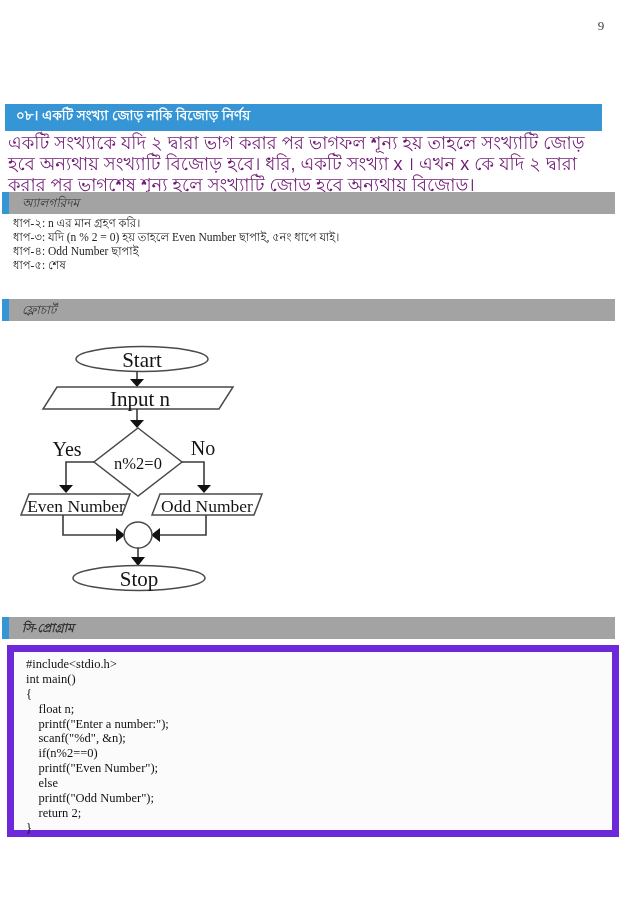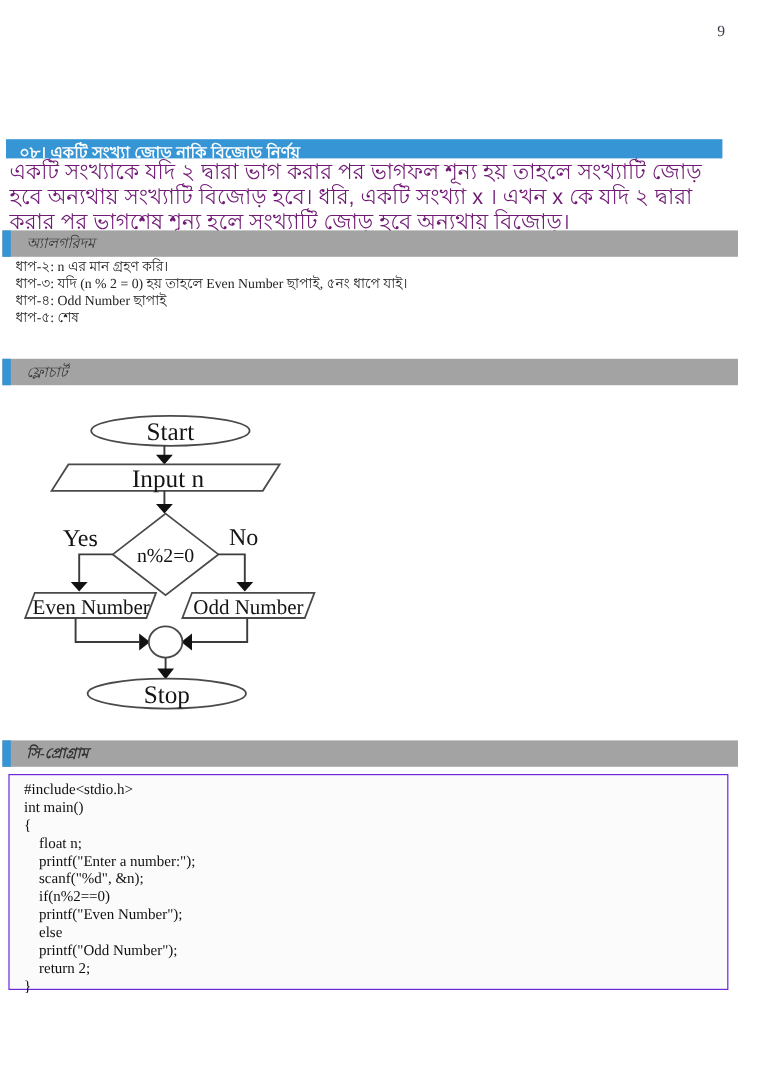--- a/index.html
+++ b/index.html
@@ -5,21 +5,21 @@
   html,body{margin:0;padding:0;background:#ffffff;}
   .page{
     position:relative;width:638px;height:902px;background:#ffffff;overflow:hidden;
     font-family:"Liberation Sans",sans-serif;
   }
   .page-number{
     position:absolute;top:18px;left:591px;width:20px;text-align:center;
     font-family:"Liberation Serif",serif;font-size:13px;color:#3a3f4a;
   }
   .title-bar{
-    position:absolute;top:116px;left:5px;width:586px;height:16px;line-height:23px;
+    position:absolute;top:104px;left:5px;width:586px;height:27px;line-height:23px;
     background:#3595d5;color:#ffffff;font-weight:bold;font-size:13.5px;
     padding-left:11px;white-space:nowrap;overflow:hidden;
   }
   .intro{
     position:absolute;top:133px;left:8px;width:596px;
     font-size:18px;line-height:21px;color:#701a75;
   }
   .sec-bar{
     position:absolute;left:2px;width:593px;height:22px;line-height:22px;
     background:#a3a3a3;border-left:7px solid #3595d5;
@@ -37,21 +37,21 @@
   .flowchart-svg{position:absolute;top:340px;left:0px;}
   .flowchart-svg .shape{fill:#ffffff;stroke:#4a4a4a;stroke-width:1.5;}
   .flowchart-svg .edge{fill:none;stroke:#3c3c3c;stroke-width:1.6;}
   .flowchart-svg .head{fill:#111111;stroke:none;}
   .flowchart-svg text{
     font-family:"Liberation Serif",serif;fill:#141414;
     text-anchor:middle;dominant-baseline:central;
   }
   .code-box{
     position:absolute;top:645px;left:7px;width:586px;height:173px;
-    background:#fbfbfb;border:1px solid #6d28d9;
+    background:#fbfbfb;border:7px solid #6d28d9;
     padding:5px 0 0 12px;
     font-family:"Liberation Serif",serif;font-size:12.5px;color:#111111;
   }
   .code-line{height:14.9px;line-height:14.9px;white-space:pre;}
 </style>
 </head>
 <body>
 
 <div class="page">
 

